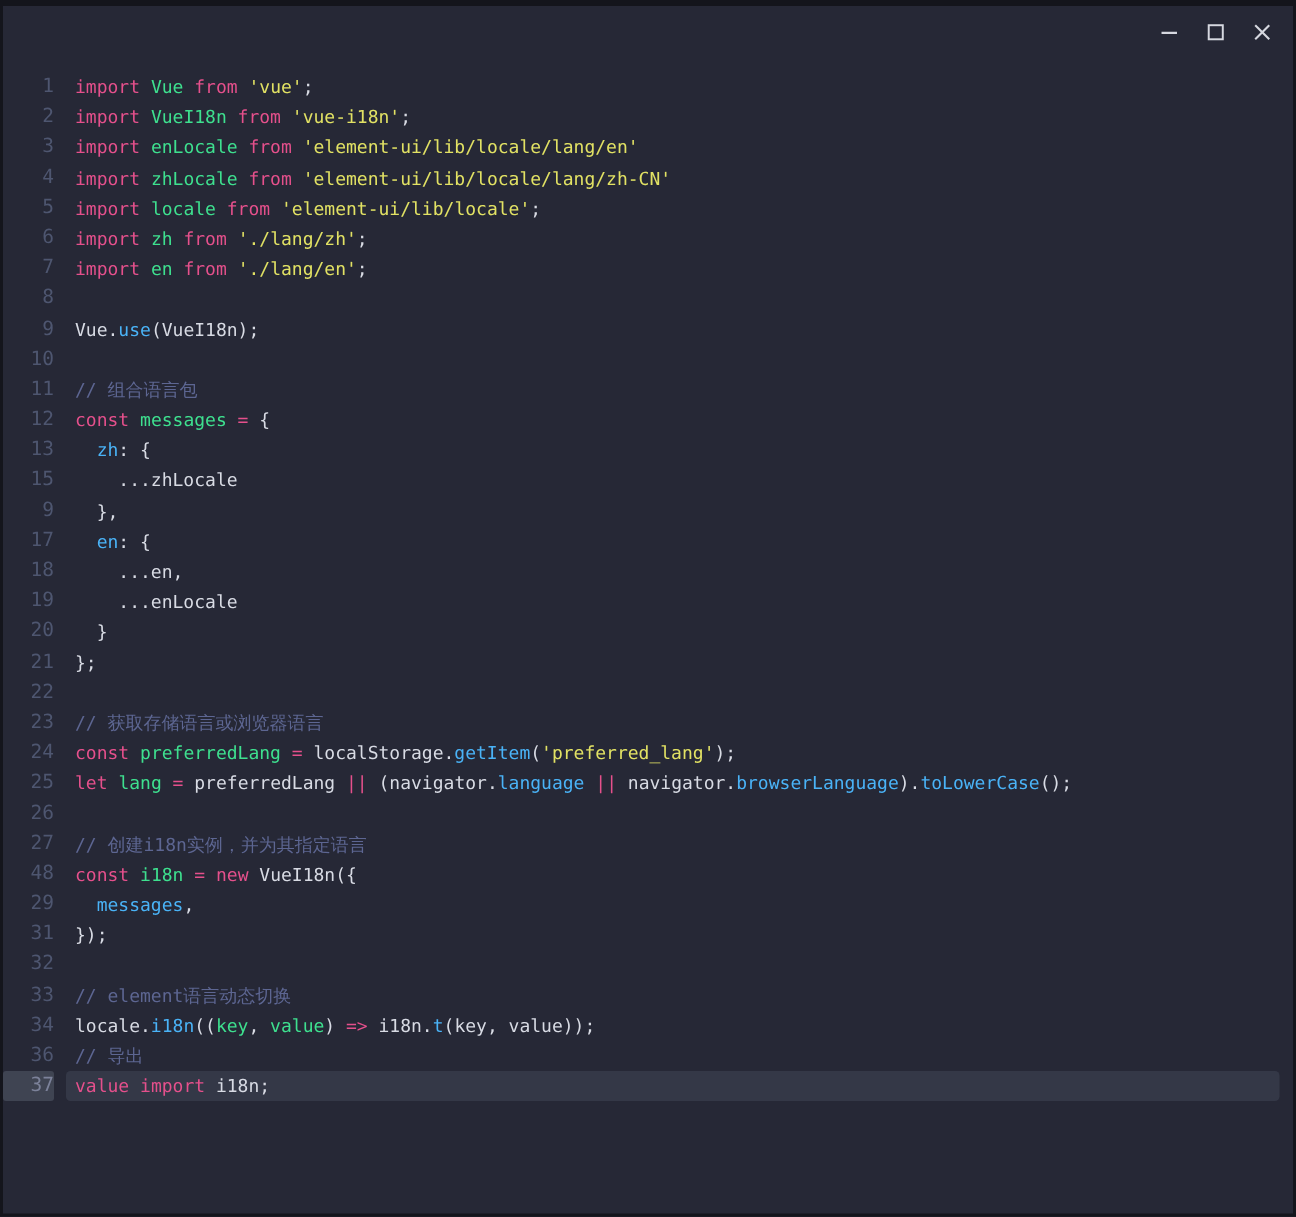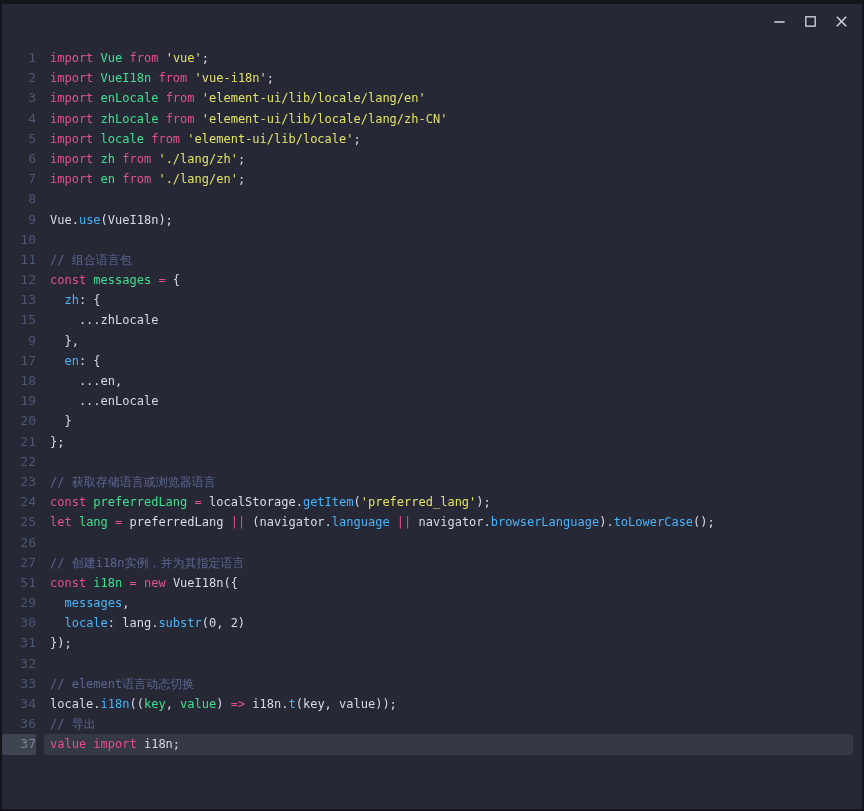--- a/index.html
+++ b/index.html
@@ -133,23 +133,22 @@
         <div class="line"><span class="ln">18</span><span class="code"><span class="tk-pln">    ...en,</span></span></div>
         <div class="line"><span class="ln">19</span><span class="code"><span class="tk-pln">    ...enLocale</span></span></div>
         <div class="line"><span class="ln">20</span><span class="code"><span class="tk-pln">  }</span></span></div>
         <div class="line"><span class="ln">21</span><span class="code"><span class="tk-pln">};</span></span></div>
         <div class="line"><span class="ln">22</span><span class="code"></span></div>
         <div class="line"><span class="ln">23</span><span class="code"><span class="tk-cmt">// 获取存储语言或浏览器语言</span></span></div>
         <div class="line"><span class="ln">24</span><span class="code"><span class="tk-kw">const</span><span class="tk-pln"> </span><span class="tk-id">preferredLang</span><span class="tk-pln"> </span><span class="tk-kw">=</span><span class="tk-pln"> localStorage.</span><span class="tk-prop">getItem</span><span class="tk-pln">(</span><span class="tk-str">'preferred_lang'</span><span class="tk-pln">);</span></span></div>
         <div class="line"><span class="ln">25</span><span class="code"><span class="tk-kw">let</span><span class="tk-pln"> </span><span class="tk-id">lang</span><span class="tk-pln"> </span><span class="tk-kw">=</span><span class="tk-pln"> preferredLang </span><span class="tk-kw">||</span><span class="tk-pln"> (navigator.</span><span class="tk-prop">language</span><span class="tk-pln"> </span><span class="tk-kw">||</span><span class="tk-pln"> navigator.</span><span class="tk-prop">browserLanguage</span><span class="tk-pln">).</span><span class="tk-prop">toLowerCase</span><span class="tk-pln">();</span></span></div>
         <div class="line"><span class="ln">26</span><span class="code"></span></div>
         <div class="line"><span class="ln">27</span><span class="code"><span class="tk-cmt">// 创建i18n实例，并为其指定语言</span></span></div>
-        <div class="line"><span class="ln">51</span><span class="code"><span class="tk-kw">const</span><span class="tk-pln"> </span><span class="tk-id">i18n</span><span class="tk-pln"> </span><span class="tk-kw">=</span><span class="tk-pln"> </span><span class="tk-kw">new</span><span class="tk-pln"> VueI18n({</span></span></div>
+        <div class="line"><span class="ln">48</span><span class="code"><span class="tk-kw">const</span><span class="tk-pln"> </span><span class="tk-id">i18n</span><span class="tk-pln"> </span><span class="tk-kw">=</span><span class="tk-pln"> </span><span class="tk-kw">new</span><span class="tk-pln"> VueI18n({</span></span></div>
         <div class="line"><span class="ln">29</span><span class="code"><span class="tk-pln">  </span><span class="tk-prop">messages</span><span class="tk-pln">,</span></span></div>
-        <div class="line"><span class="ln">30</span><span class="code"><span class="tk-pln">  </span><span class="tk-prop">locale</span><span class="tk-pln">: lang.</span><span class="tk-prop">substr</span><span class="tk-pln">(0, 2)</span></span></div>
         <div class="line"><span class="ln">31</span><span class="code"><span class="tk-pln">});</span></span></div>
         <div class="line"><span class="ln">32</span><span class="code"></span></div>
         <div class="line"><span class="ln">33</span><span class="code"><span class="tk-cmt">// element语言动态切换</span></span></div>
         <div class="line"><span class="ln">34</span><span class="code"><span class="tk-pln">locale.</span><span class="tk-prop">i18n</span><span class="tk-pln">((</span><span class="tk-id">key</span><span class="tk-pln">, </span><span class="tk-id">value</span><span class="tk-pln">) </span><span class="tk-kw">=&gt;</span><span class="tk-pln"> i18n.</span><span class="tk-prop">t</span><span class="tk-pln">(key, value));</span></span></div>
         <div class="line"><span class="ln">36</span><span class="code"><span class="tk-cmt">// 导出</span></span></div>
         <div class="line current"><span class="ln">37</span><span class="code"><span class="tk-kw">value</span><span class="tk-pln"> </span><span class="tk-kw">import</span><span class="tk-pln"> i18n;</span></span></div>
       </div>
   </div>
 </div>
 

